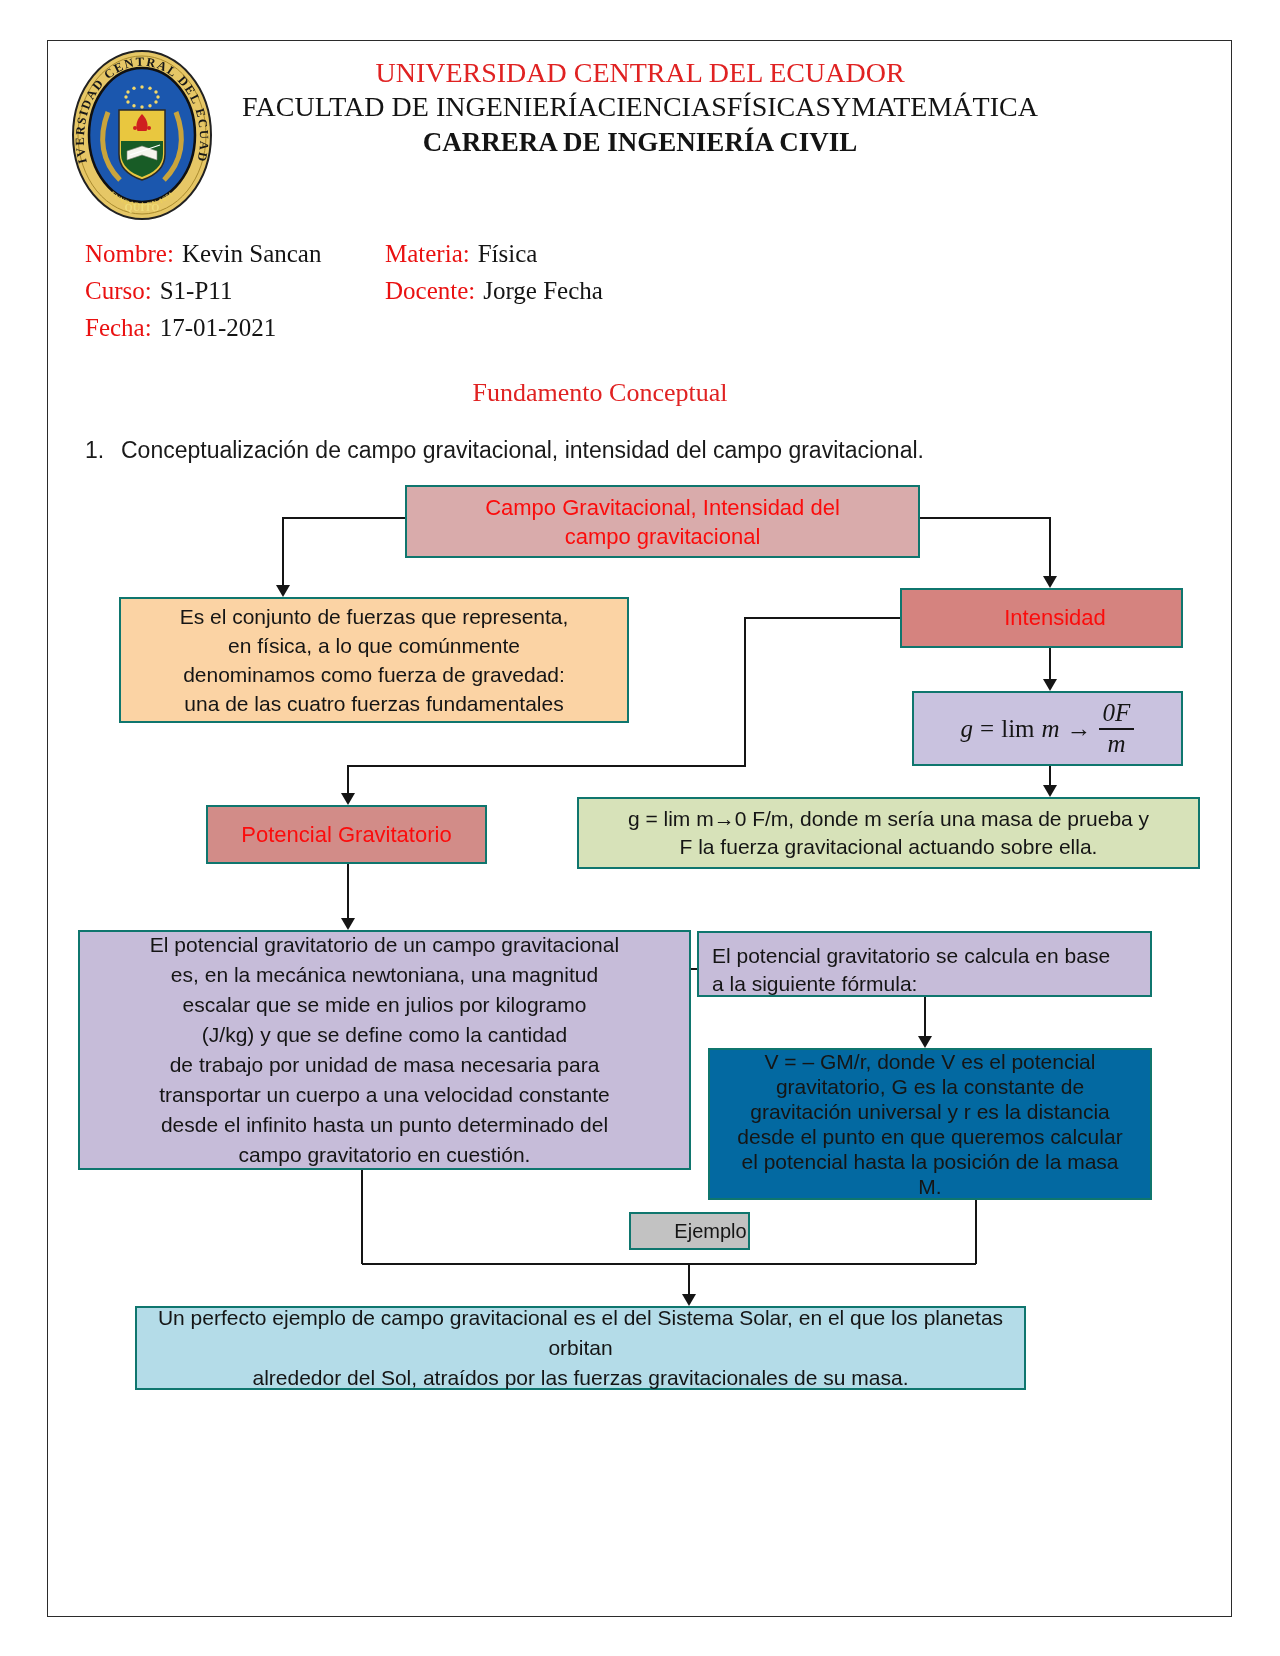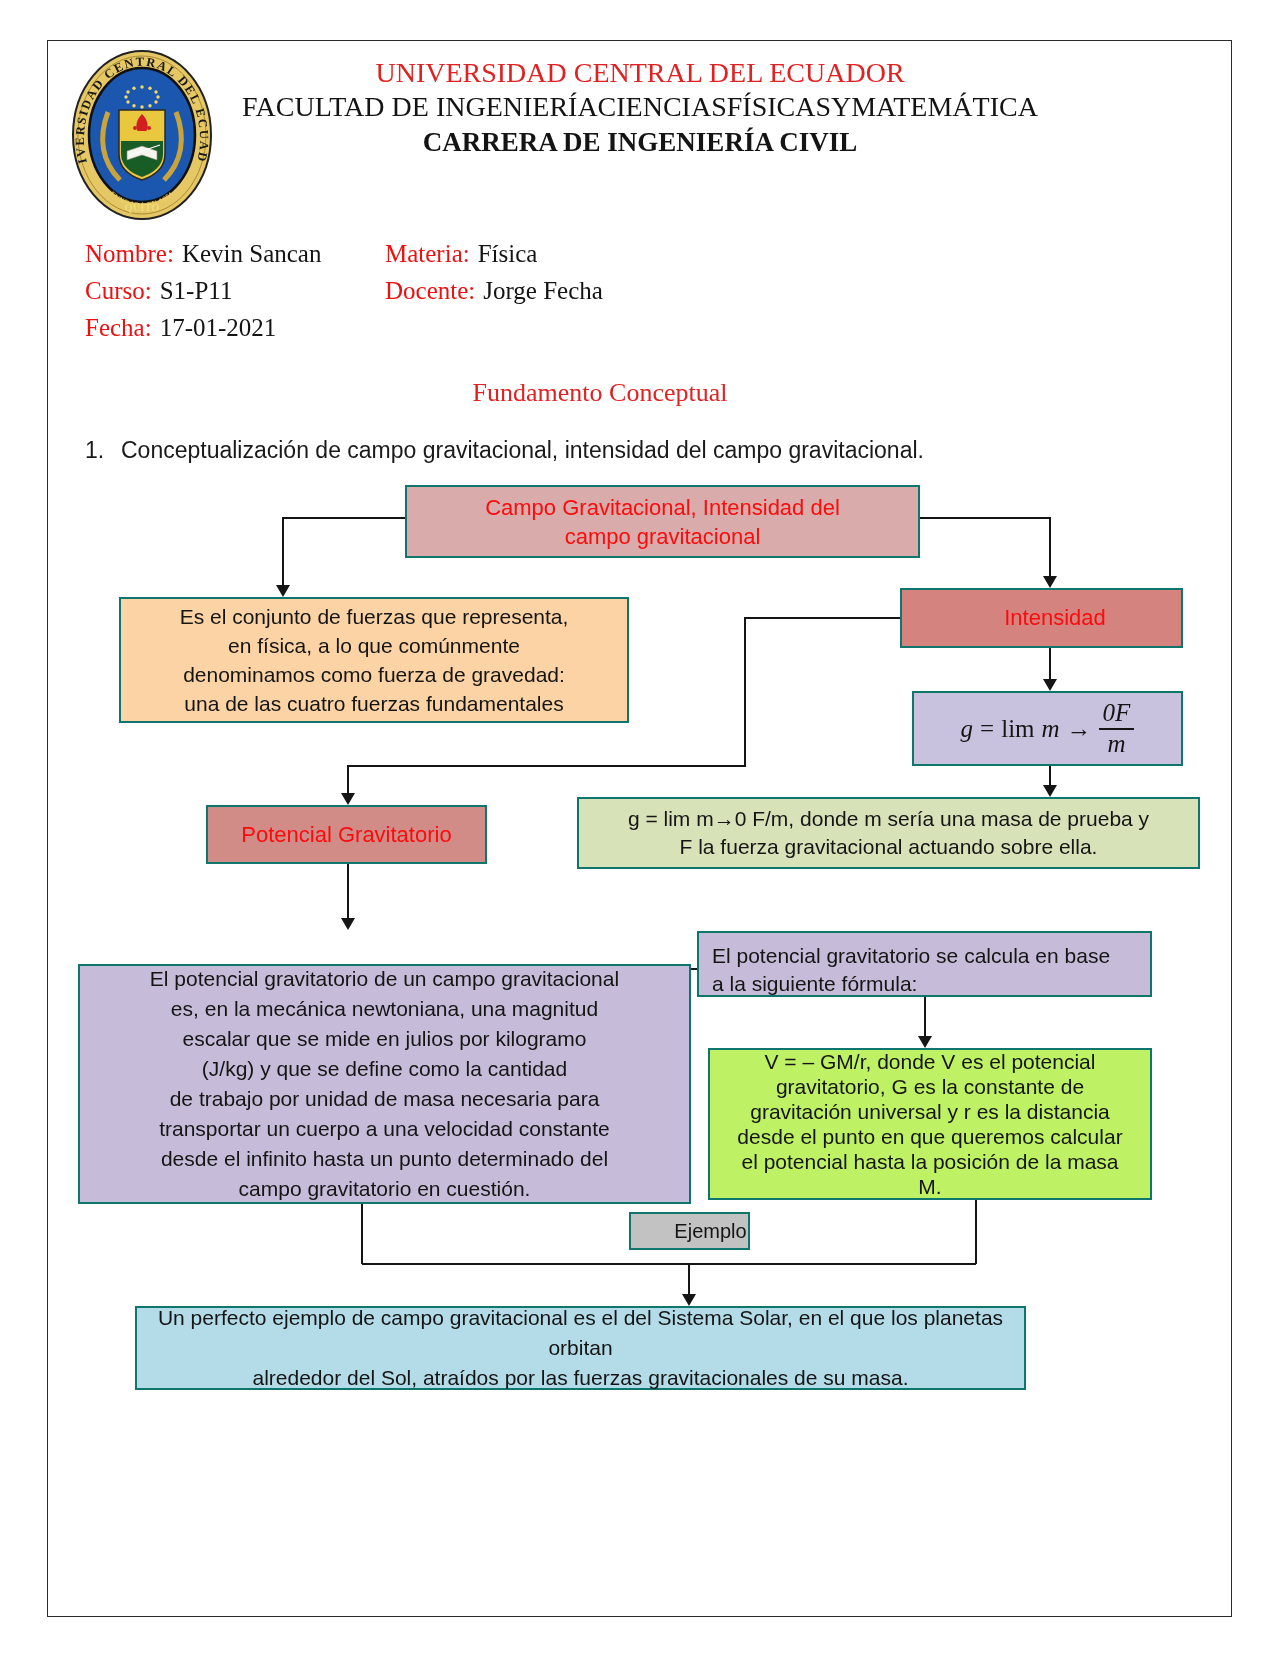--- a/index.html
+++ b/index.html
@@ -33,21 +33,21 @@
   .box { position: absolute; border: 2px solid #0f766e; display: flex;
          align-items: center; justify-content: center; text-align: center;
          font-size: 21px; line-height: 28px; color: #151515; z-index: 2; }
   .b-root  { left: 405px; top: 485px; width: 515px; height: 73px;  font-size: 22px; line-height: 29px; }
   .b-def   { left: 119px; top: 597px; width: 510px; height: 126px; line-height: 29px; }
   .b-int   { left: 900px; top: 588px; width: 283px; height: 60px;  font-size: 22px; padding-left: 27px; }
   .b-form  { left: 912px; top: 691px; width: 271px; height: 75px;
              font-family: "Liberation Serif", "DejaVu Serif", serif; font-size: 25px; }
   .b-note  { left: 577px; top: 797px; width: 623px; height: 72px; }
   .b-pot   { left: 206px; top: 805px; width: 281px; height: 59px;  font-size: 22px; }
-  .b-pdef  { left: 78px;  top: 964px; width: 613px; height: 240px; line-height: 30px; }
+  .b-pdef  { left: 78px;  top: 930px; width: 613px; height: 240px; line-height: 30px; }
   .b-pint  { left: 697px; top: 931px; width: 455px; height: 66px;
              justify-content: flex-start; text-align: left; padding: 16px 10px 4px 13px; }
   .b-pform { left: 708px; top: 1048px; width: 444px; height: 152px; line-height: 25px; }
   .b-ej    { left: 629px; top: 1212px; width: 121px; height: 38px; font-size: 20px; }
   .b-ex    { left: 135px; top: 1306px; width: 891px; height: 84px; line-height: 30px; }
   
   .math { display: inline-flex; align-items: center; gap: 7px; }
   .math .it { font-style: italic; }
   .frac { display: inline-flex; flex-direction: column; text-align: center;
           font-style: italic; line-height: 1.05; vertical-align: middle; }
@@ -188,21 +188,21 @@
   <div class="box b-pot" style="background-color: rgb(210, 140, 136); color: rgb(251, 12, 12);">Potencial Gravitatorio</div>
 
   <div class="box b-pdef" style="background-color: rgb(198, 188, 217);">
       <span>El potencial gravitatorio de un campo gravitacional<br>es, en la mecánica newtoniana, una magnitud<br>escalar que se mide en julios por kilogramo<br>(J/kg) y que se define como la cantidad<br>de trabajo por unidad de masa necesaria para<br>transportar un cuerpo a una velocidad constante<br>desde el infinito hasta un punto determinado del<br>campo gravitatorio en cuestión.</span>
     </div>
 
   <div class="box b-pint" style="background-color: rgb(198, 188, 217);">
       <span>El potencial gravitatorio se calcula en base<br>a la siguiente fórmula:</span>
     </div>
 
-  <div class="box b-pform" style="background-color: #bef264;">
+  <div class="box b-pform" style="background-color: #0369a1;">
       <span>V = – GM/r, donde V es el potencial<br>gravitatorio, G es la constante de<br>gravitación universal y r es la distancia<br>desde el punto en que queremos calcular<br>el potencial hasta la posición de la masa<br>M.</span>
     </div>
 
   <div class="box b-ej" style="background-color: rgb(194, 194, 194); padding-left: 42px;">Ejemplo</div>
 
   <div class="box b-ex" style="background-color: rgb(180, 220, 232);">
       <span>Un perfecto ejemplo de campo gravitacional es el del Sistema Solar, en el que los planetas orbitan<br>alrededor del Sol, atraídos por las fuerzas gravitacionales de su masa.</span>
     </div>
 </div>
 

